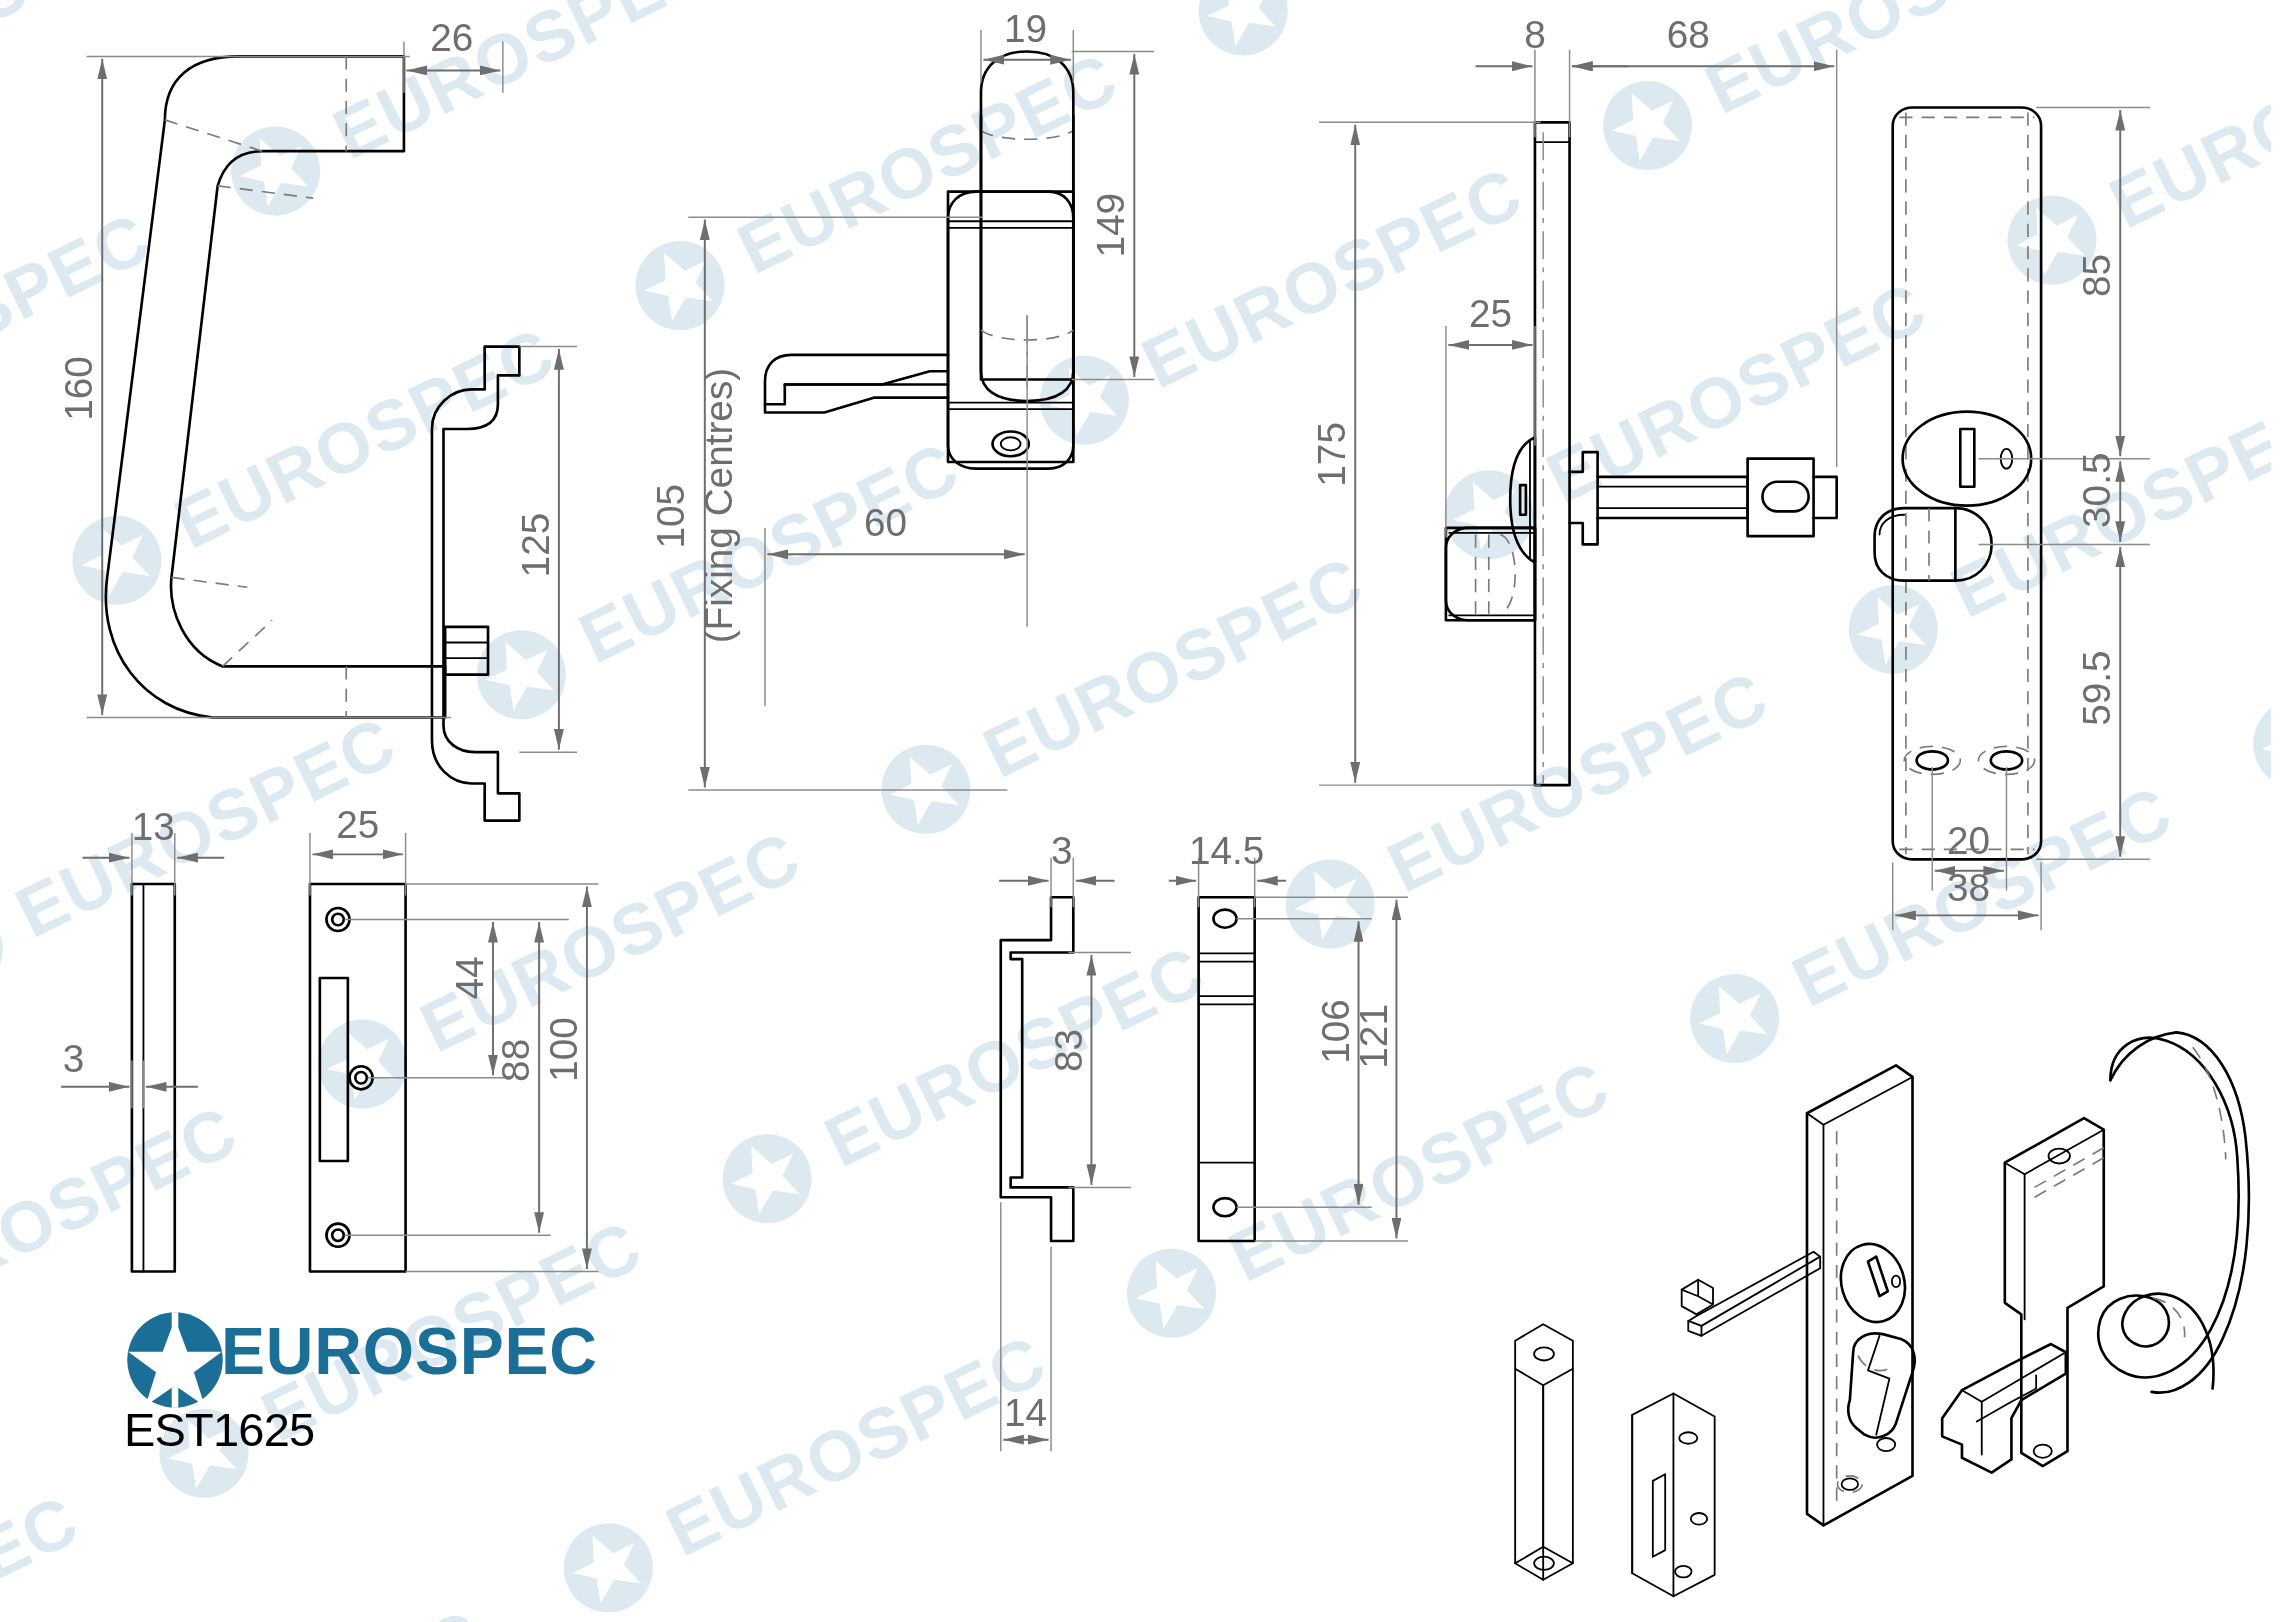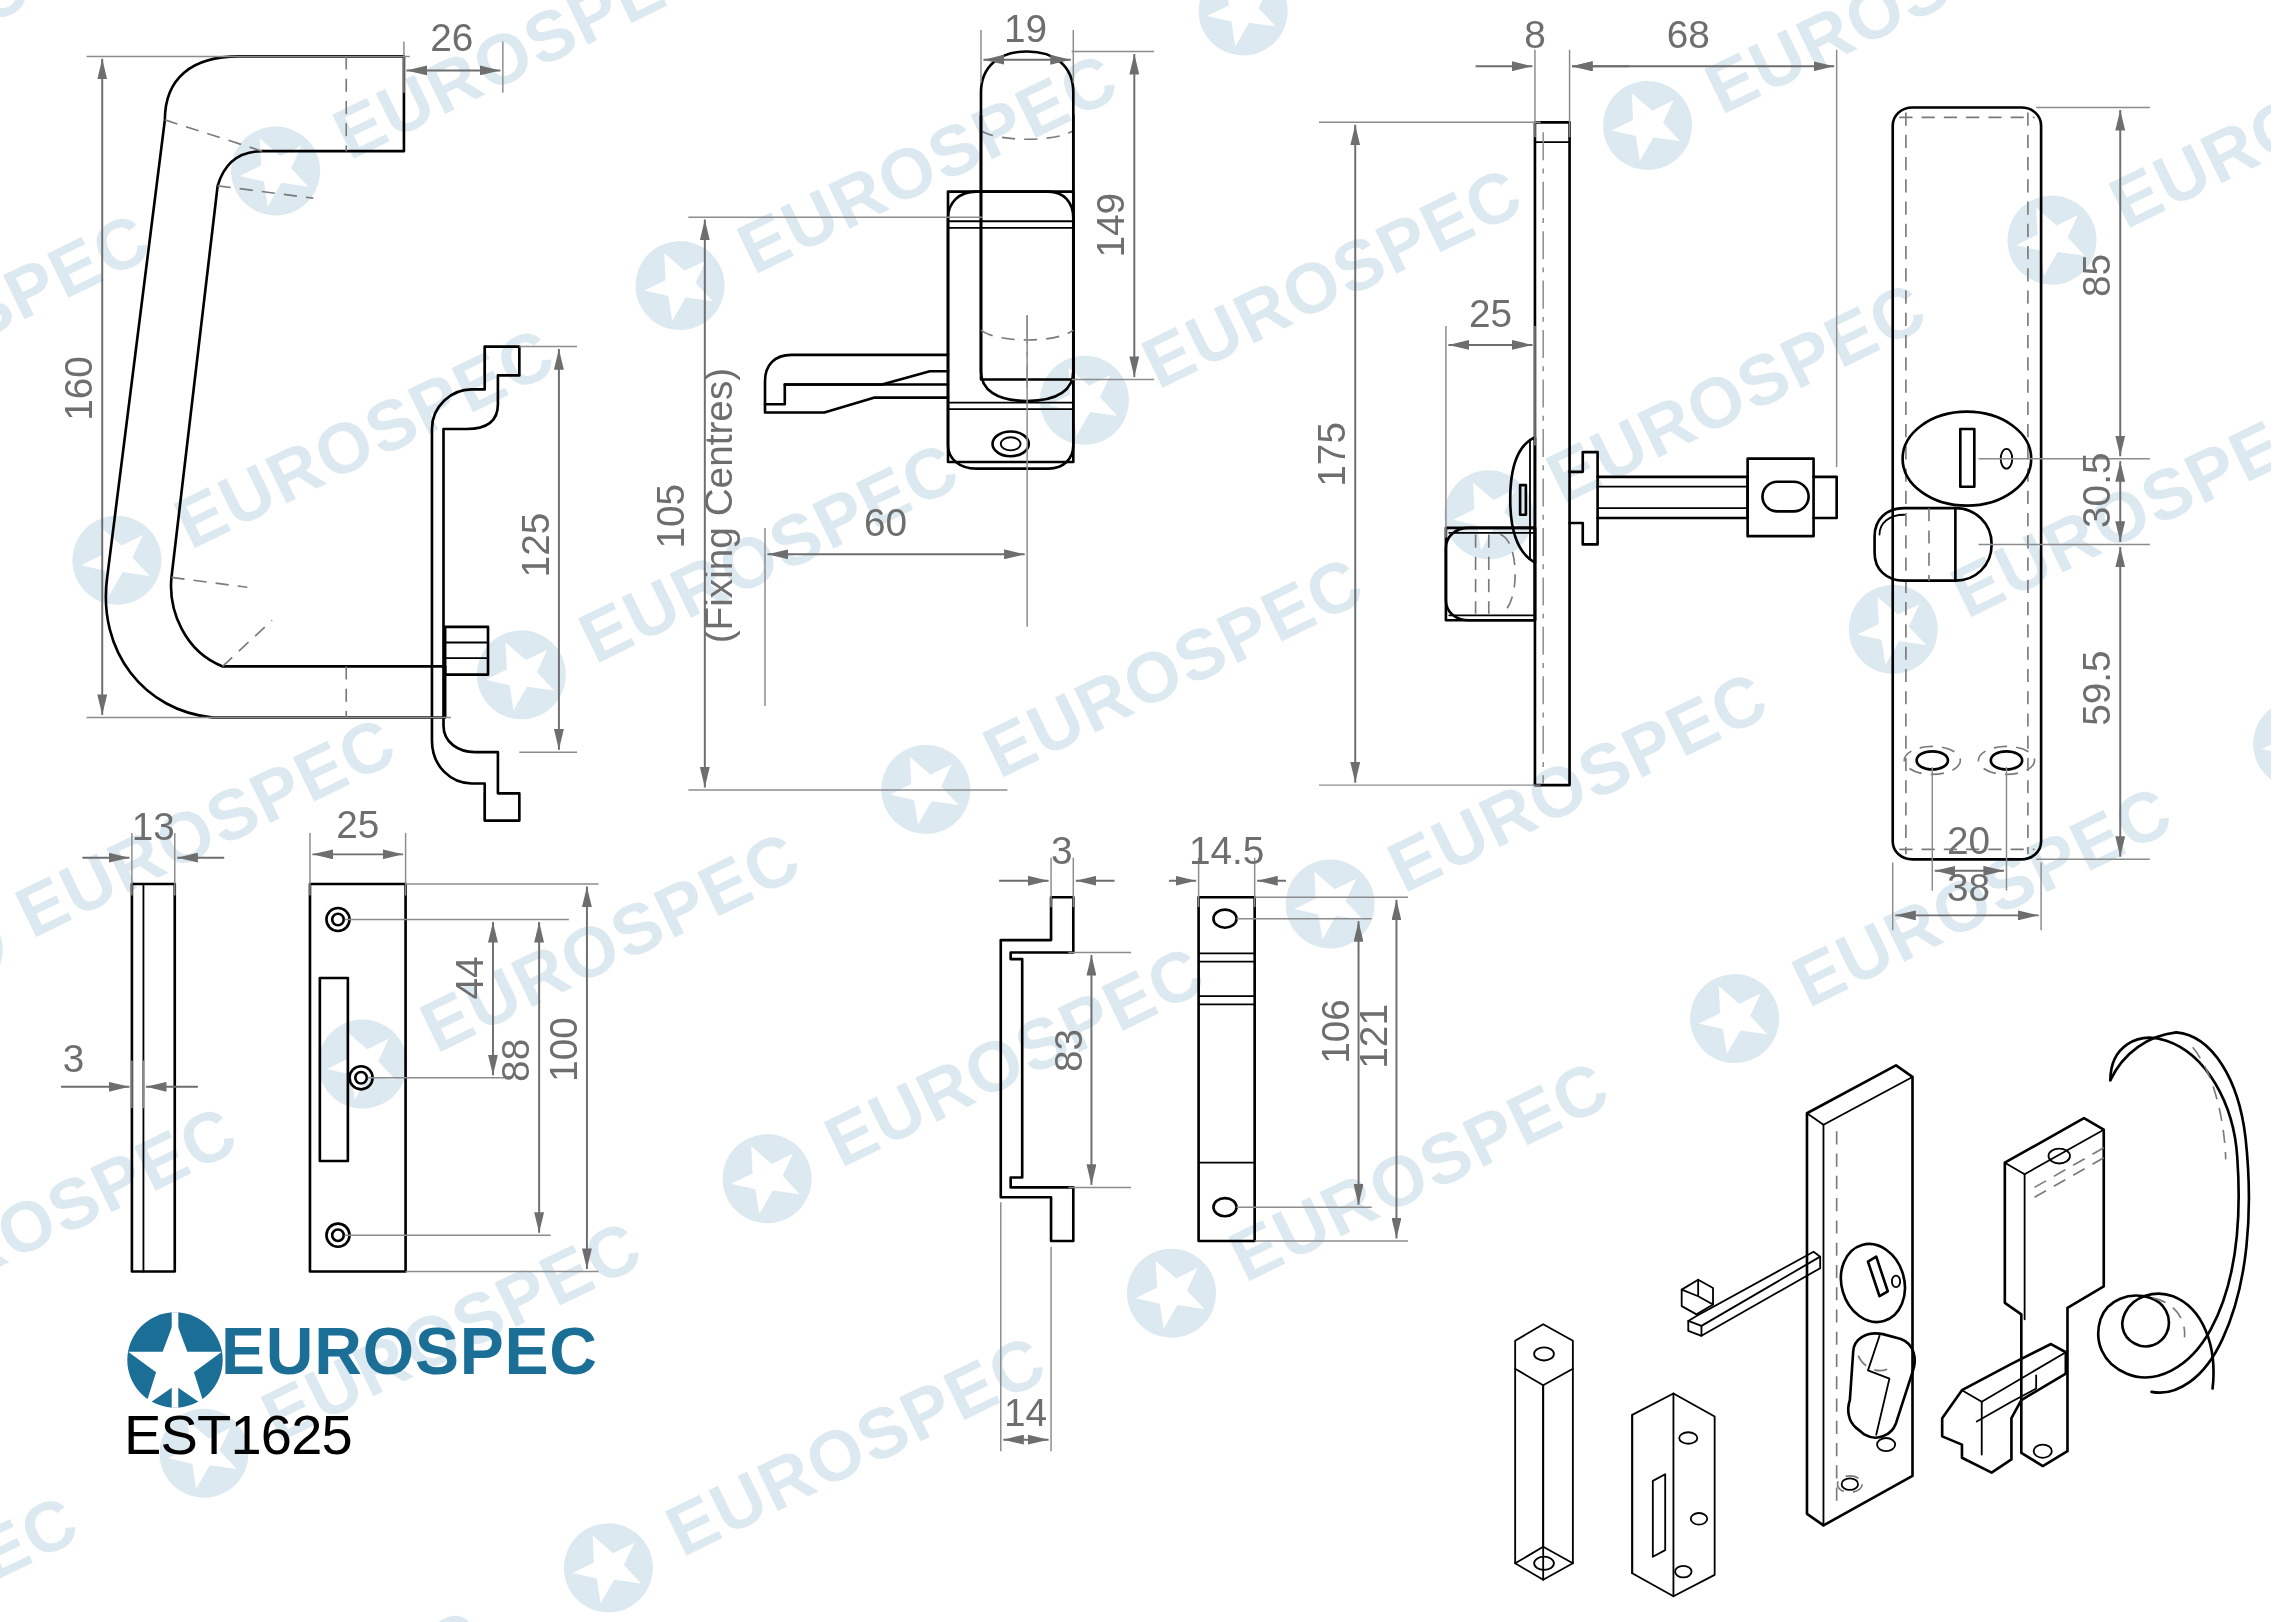--- a/index.html
+++ b/index.html
@@ -4,21 +4,21 @@
 <title>EST1625 Technical Drawing</title>
 <style>
   html,body{margin:0;padding:0;background:#ffffff;}
   body{font-family:"Liberation Sans", sans-serif;}
   #sheet{position:relative;width:2271px;height:1623px;background:#fff;overflow:hidden;}
   #wm, #drawing, #titleblock{position:absolute;left:0;top:0;width:2295px;height:1623px;}
   #wm{z-index:1;}
   #drawing{z-index:2;}
   #titleblock{z-index:3;}
   .tb-logo{position:absolute;left:124px;top:1309px;}
-  .tb-code{position:absolute;left:124px;top:1402px;font-size:56px;color:#000;letter-spacing:-0.8px;}
+  .tb-code{position:absolute;left:124px;top:1402px;font-size:47px;color:#000;letter-spacing:-0.8px;}
   .tb-rights{position:absolute;left:124px;top:1473px;font-size:26px;color:#111;}
   .tb-brand{position:absolute;left:221px;top:1313px;font-size:66px;font-weight:bold;color:#1b6e96;letter-spacing:0.8px;}
 </style>
 </head>
 <body>
 
 <div id="sheet">
 
   <svg id="wm" viewBox="0 0 2784 1968">
     <defs>

